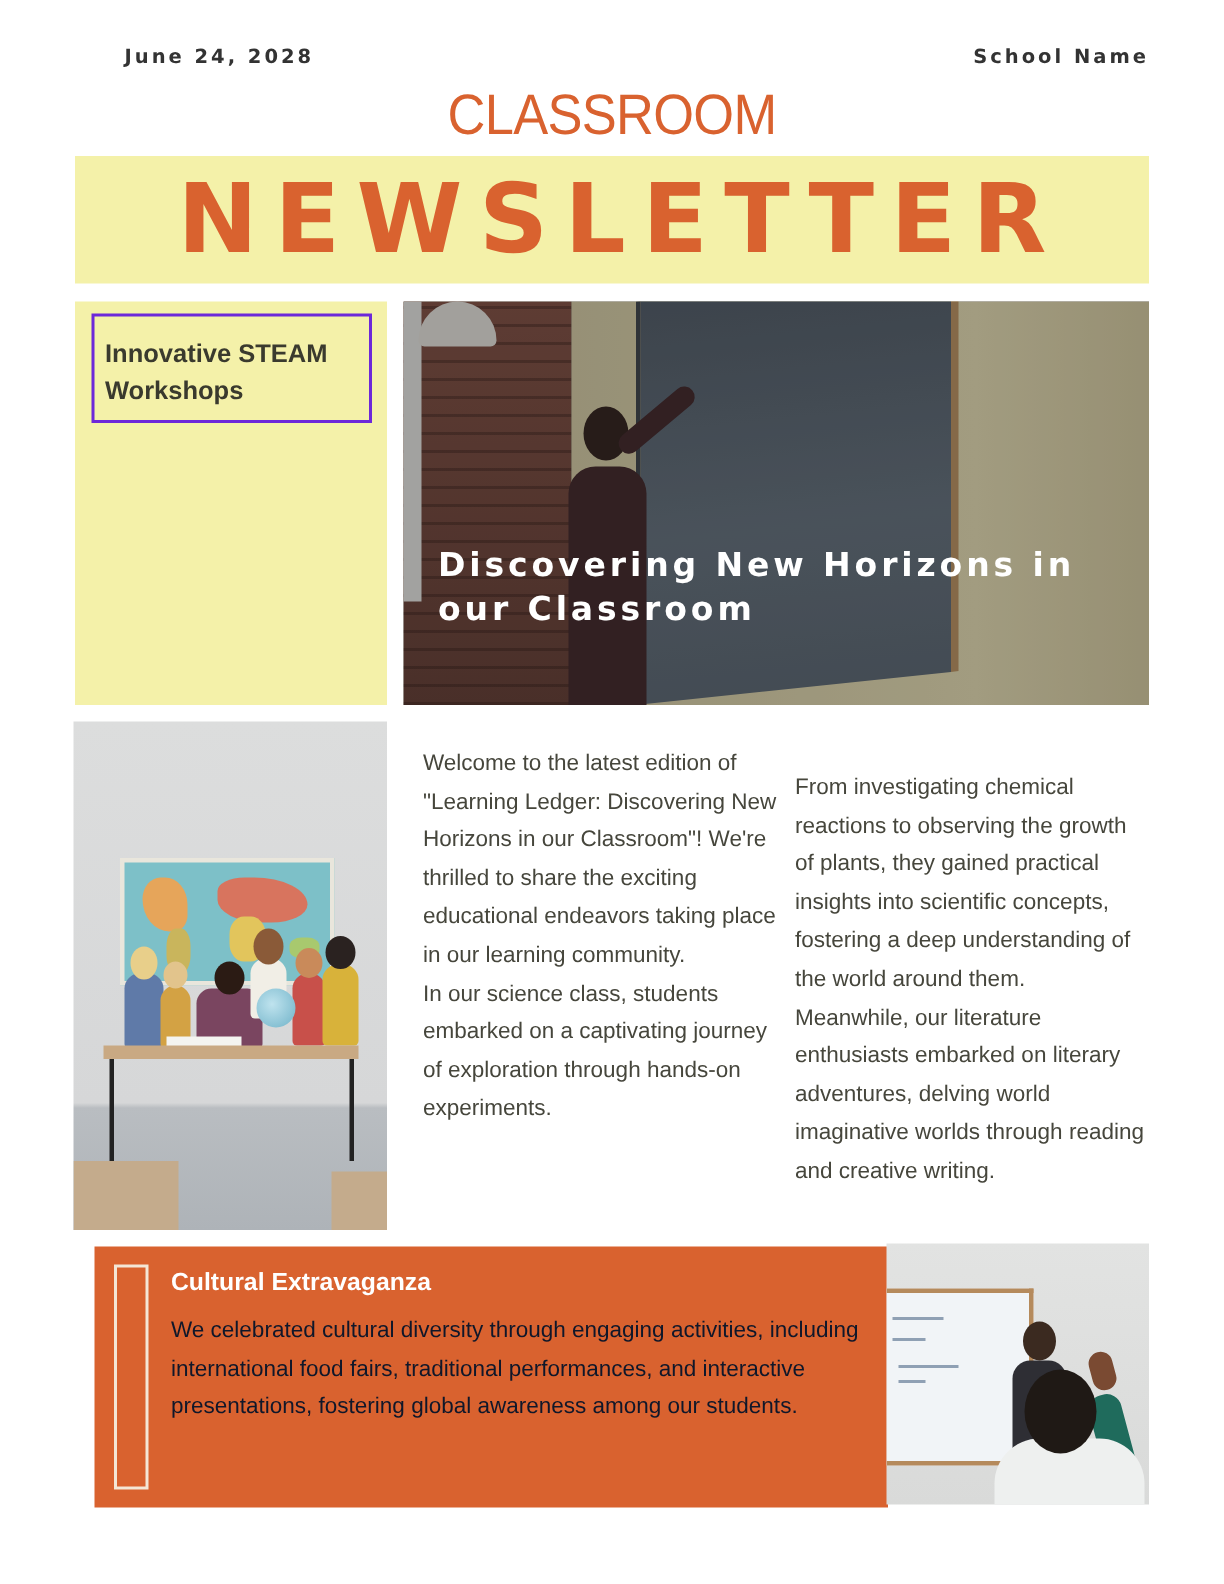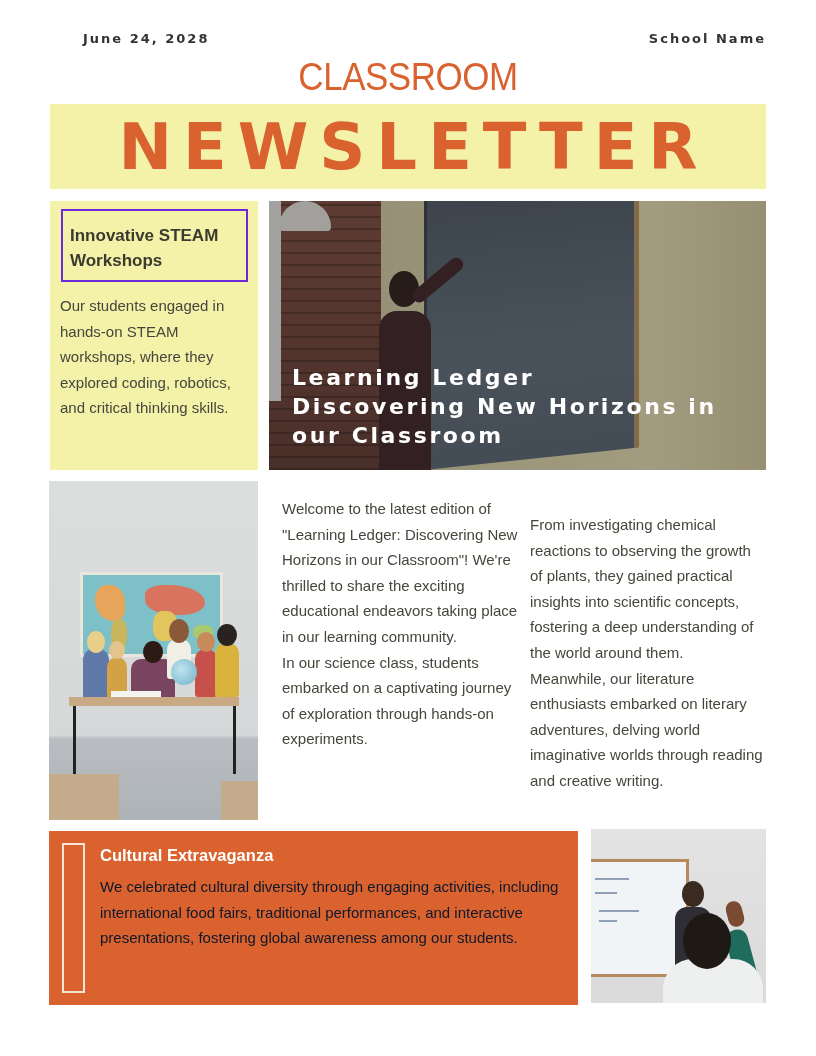--- a/index.html
+++ b/index.html
@@ -98,21 +98,21 @@
   .mapimg .book { position: absolute; left: 62px; top: 210px; width: 50px; height: 7px; background: #f4f4f0; }
   .mapimg .desk1 { position: absolute; left: 0; top: 293px; width: 70px; height: 46px; background: #c4ab8c; }
   .mapimg .desk2 { position: absolute; left: 172px; top: 300px; width: 37px; height: 39px; background: #c4ab8c; }
 
   
   .col { top: 496px; width: 236px; font-size: 15px; line-height: 25.6px; color: #46463c; }
   .col1 { left: 282px; }
   .col2 { left: 530px; margin-top: 16px; }
 
   
-  .cultural { left: 49px; top: 831px; width: 529px; height: 174px; background: var(--accent); padding-left: 48px; }
+  .cultural { left: 63px; top: 831px; width: 529px; height: 174px; background: var(--accent); padding-left: 48px; }
   .cultural .bar { position: absolute; left: 13px; top: 12px; width: 23px; height: 150px; border: 2px solid #f4e6d6; }
   .cultural-title { position: absolute; left: 51px; top: 15px; font-weight: bold; font-size: 16.5px; color: #ffffff; }
   .cultural-body { position: absolute; left: 51px; top: 43px; width: 460px; font-size: 15px; line-height: 25.6px; color: #0f172a; }
 
   
   .teachimg { left: 591px; top: 829px; width: 175px; height: 174px; overflow: hidden;
     background: linear-gradient(180deg, #e2e3e2, #d9dad9); }
   .teachimg .wb { position: absolute; left: 0; top: 30px; width: 98px; height: 118px;
     background: #f1f4f7; border: 3px solid #b58a5c; border-left: none; }
   .teachimg .scribble { position: absolute; height: 2px; background: #8fa0b4; }
@@ -130,35 +130,33 @@
 <div class="abs school">School Name</div>
 <div class="abs classroom">CLASSROOM</div>
 <div class="abs banner">
   <div class="banner-title">NEWSLETTER</div>
 </div>
 
 <div class="abs steam">
   <div class="steam-title-box">
     <div class="steam-title">Innovative STEAM Workshops</div>
   </div>
-  <div class="steam-body">Our students engaged in hands-on STEAM workshops, where they explored coding, robotics, and critical thinking skills.</div>
 </div>
 
 <div class="abs hero" role="img" aria-label="Teacher writing on a chalkboard in a classroom">
   <div class="brick"></div>
   <div class="window"></div>
   <div class="lamp"></div>
   <div class="wall"></div>
   <div class="board"></div>
   <div class="person-body"></div>
   <div class="person-head"></div>
   <div class="arm"></div>
   <div class="shade"></div>
   <div class="hero-title">
-    <div>Learning Ledger</div>
     <div>Discovering New Horizons in our Classroom</div>
   </div>
 </div>
 
 <div class="abs mapimg" role="img" aria-label="Teacher with students around a globe in front of a world map">
   <div class="map">
     <div class="land1"></div>
       <div class="land2"></div>
       <div class="land3"></div>
       <div class="land4"></div>

